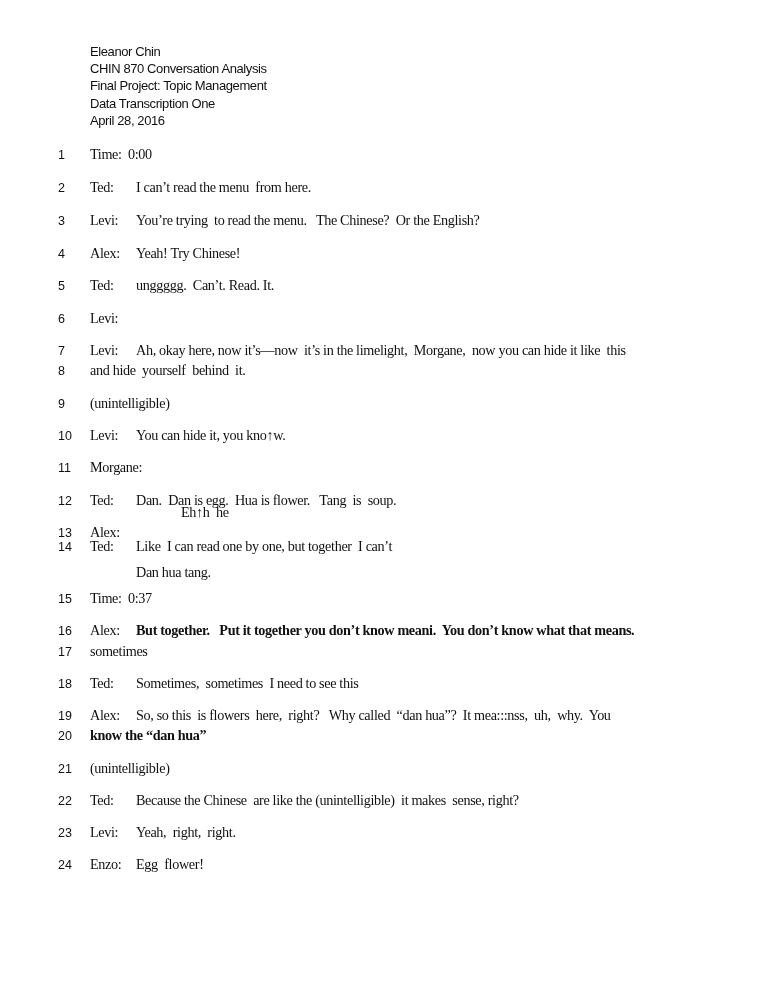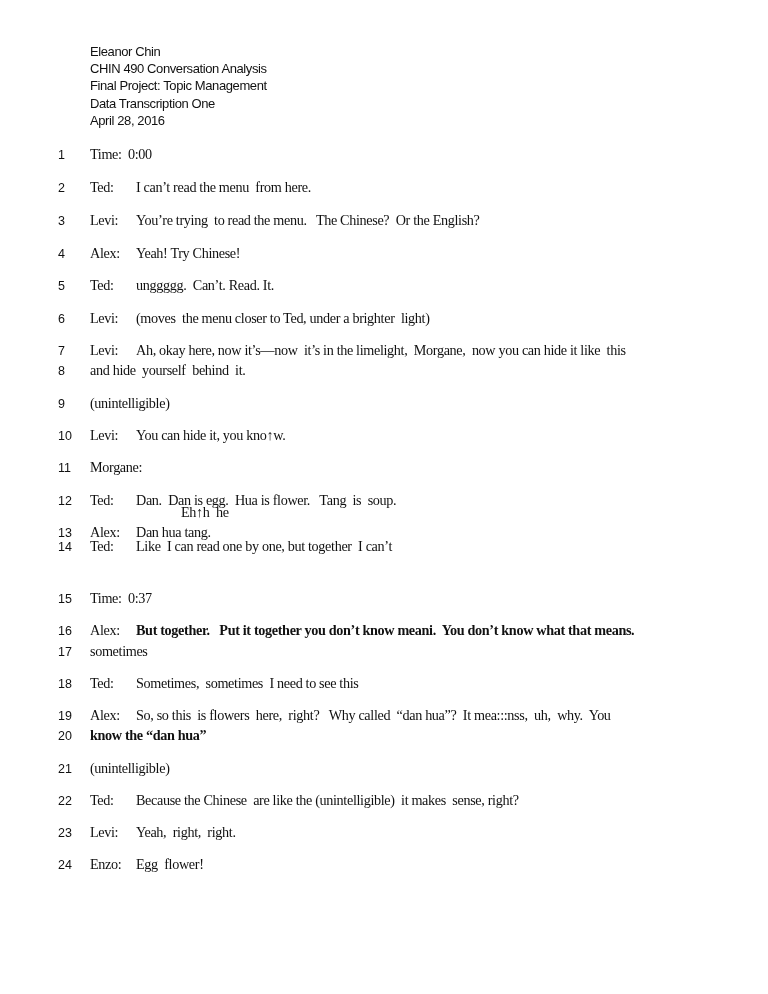--- a/index.html
+++ b/index.html
@@ -64,21 +64,21 @@
       position: absolute;
       left: 90px;
     }
     .utter.morgane { left: 181px; }
   </style>
 </head>
 <body>
 
 <div class="header">
   <div>Eleanor Chin</div>
-  <div>CHIN 490 Conversation Analysis</div>
+  <div>CHIN 870 Conversation Analysis</div>
   <div>Final Project: Topic Management</div>
   <div>Data Transcription One</div>
   <div>April 28, 2016</div>
 </div>
 
 <div class="lines">
 
   <div class="row" style="top:146px">
     <span class="num">1</span>
     <span class="full" style="white-space: pre;">Time:  0:00</span>
@@ -104,21 +104,20 @@
 
   <div class="row" style="top:277px">
     <span class="num">5</span>
     <span class="speaker">Ted:</span>
     <span class="utter" style="white-space: pre;">unggggg.  Can’t. Read. It.</span>
   </div>
 
   <div class="row" style="top:310px">
     <span class="num">6</span>
     <span class="speaker">Levi:</span>
-    <span class="utter" style="white-space: pre;">(moves  the menu closer to Ted, under a brighter  light)</span>
   </div>
 
   <div class="row" style="top:342px">
     <span class="num">7</span>
     <span class="speaker">Levi:</span>
     <span class="utter" style="white-space: pre;">Ah, okay here, now it’s—now  it’s in the limelight,  Morgane,  now you can hide it like  this</span>
   </div>
 
   <div class="row" style="top:362px">
     <span class="num">8</span>
@@ -144,21 +143,21 @@
 
   <div class="row" style="top:492px">
     <span class="num">12</span>
     <span class="speaker">Ted:</span>
     <span class="utter" style="white-space: pre;">Dan.  Dan is egg.  Hua is flower.   Tang  is  soup.</span>
   </div>
 
   <div class="row" style="top:524px">
     <span class="num">13</span>
     <span class="speaker">Alex:</span>
-    <span class="utter" style="white-space: pre;">Dan hua tang.</span>
+    <span class="utter" style="white-space: pre; margin-top: 40px;">Dan hua tang.</span>
   </div>
 
   <div class="row" style="top:538px">
     <span class="num">14</span>
     <span class="speaker">Ted:</span>
     <span class="utter" style="white-space: pre;">Like  I can read one by one, but together  I can’t</span>
   </div>
 
   <div class="row" style="top:590px">
     <span class="num">15</span>

